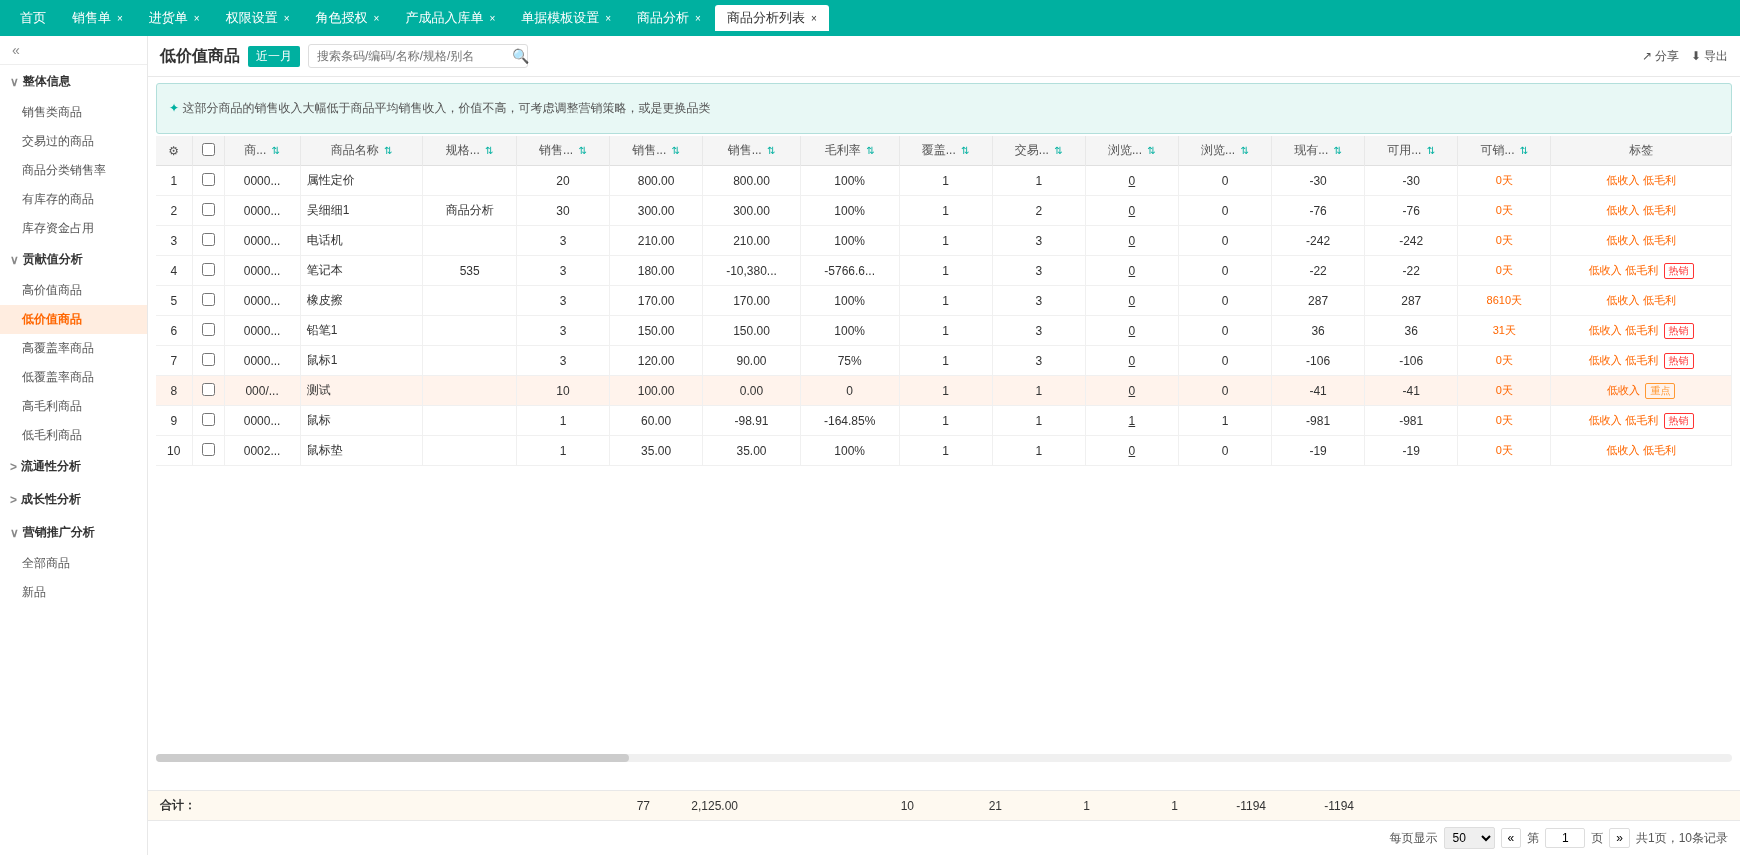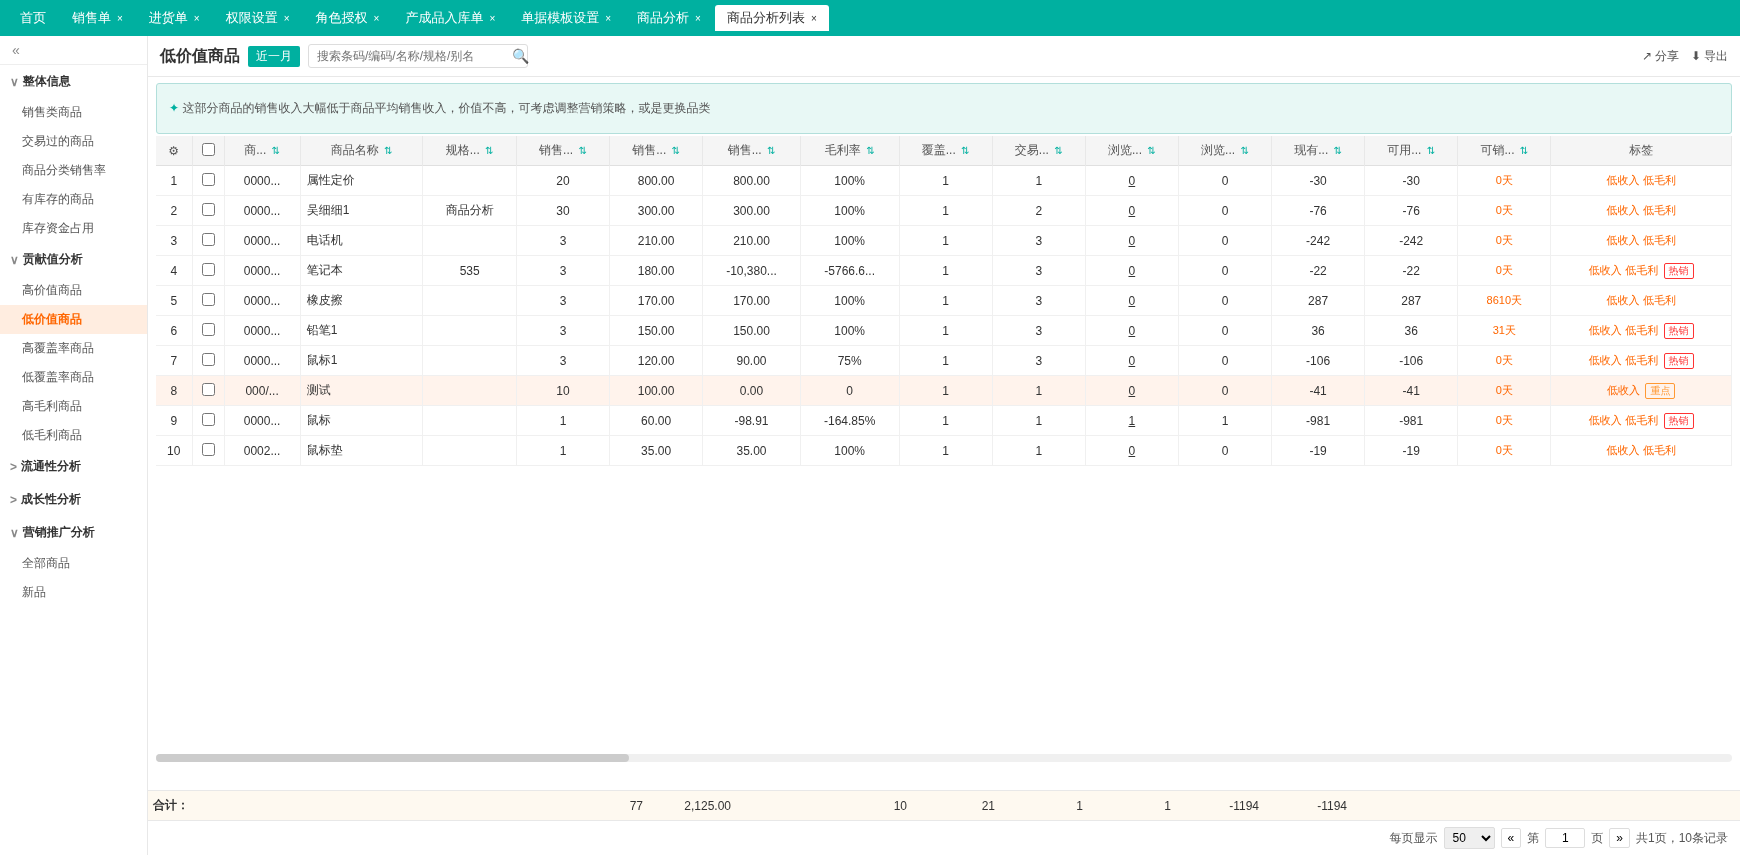--- a/index.html
+++ b/index.html
@@ -175,21 +175,21 @@
     }
     .tag-btn.hot { border-color: #ff3333; color: #ff3333; }
     .tag-btn.zhong { border-color: #ff9933; color: #ff9933; }
     .underline-link { text-decoration: underline; cursor: pointer; }
     input[type=checkbox] { cursor: pointer; }
 
     
     .footer-totals {
       background: #fef9f0;
       border-top: 1px solid #e8e8e8;
-      padding: 6px 5px;
+      padding: 6px 12px;
       display: flex;
       align-items: center;
       flex-shrink: 0;
       font-size: 12px;
       color: #333;
       gap: 8px;
       margin-top: 24px;
     }
     .footer-label { min-width: 60px; font-weight: bold; }
     .footer-cell { min-width: 80px; text-align: right; padding: 0 6px; }

